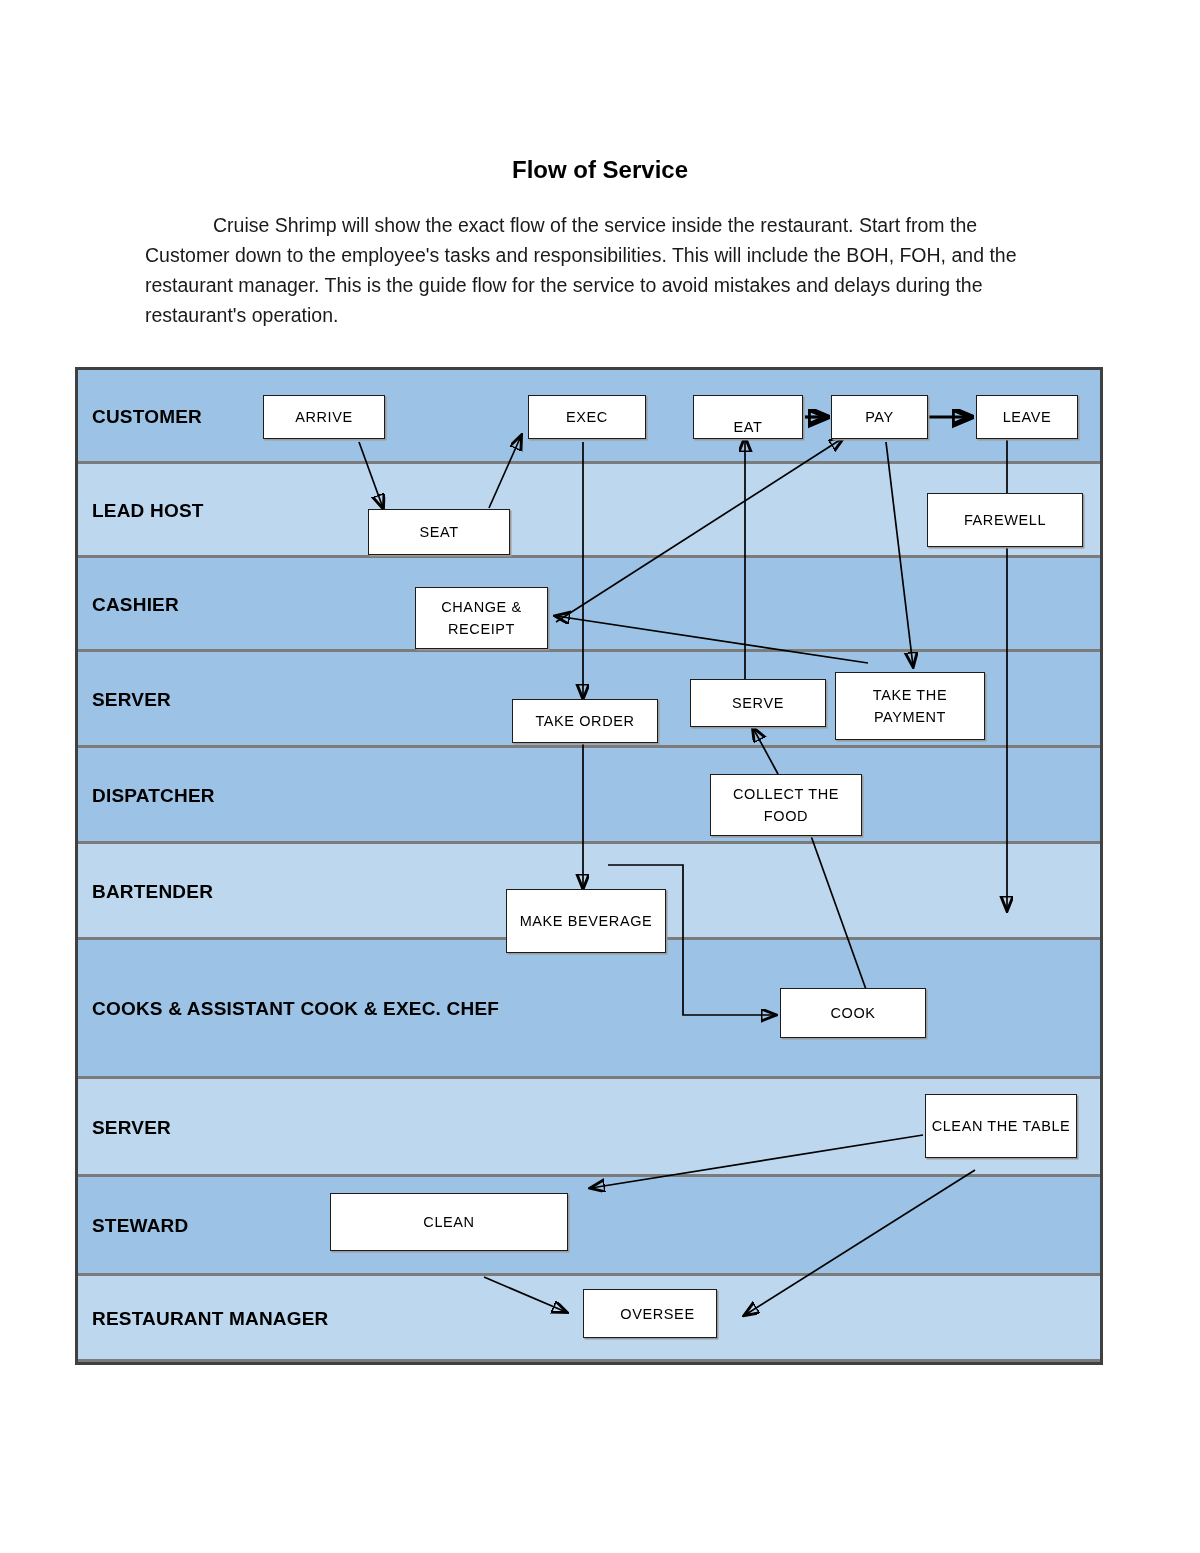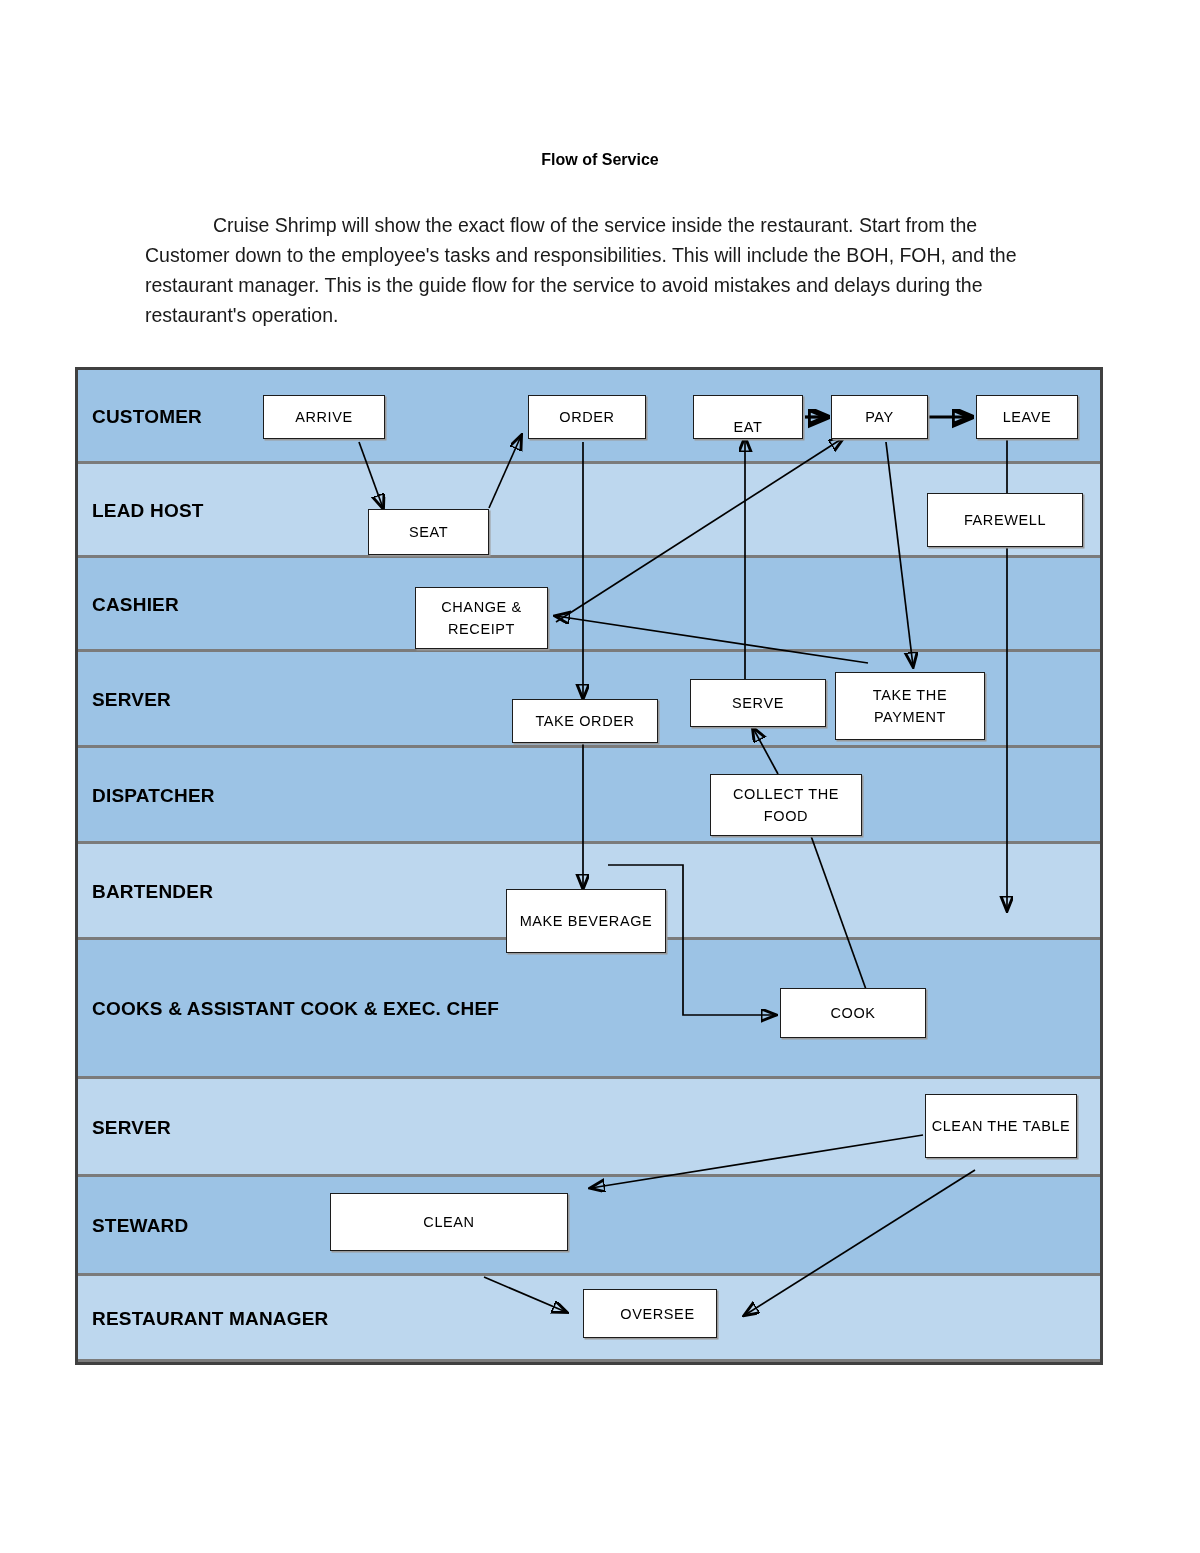--- a/index.html
+++ b/index.html
@@ -23,21 +23,21 @@
     height: 1553px;
   }
 
   
   #doc-title {
     position: absolute;
     left: 0;
     top: 140px;
     width: 1200px;
     text-align: center;
-    font-size: 16px;
+    font-size: 24px;
     font-weight: bold;
     letter-spacing: 0px;
     font-family: "Liberation Sans", sans-serif;
   }
 
   #doc-intro {
     position: absolute;
     left: 145px;
     top: 190px;
     width: 900px;
@@ -211,36 +211,36 @@
       <line x1="406" y1="907" x2="488" y2="942" marker-end="url(#ah)"></line>
 
       <line x1="897" y1="800" x2="667" y2="945" marker-end="url(#ah)"></line>
     </svg>
 
     <div class="node" style="left:185px; top:25px; width:122px; height:44px;">
       <span>ARRIVE</span>
     </div>
 
     <div class="node" style="left:450px; top:25px; width:118px; height:44px;">
-      <span>ORDER</span>
+      <span>EXEC</span>
     </div>
 
     <div class="node" style="left:615px; top:25px; width:110px; height:44px;align-items:flex-end;">
       <span>EAT</span>
     </div>
 
     <div class="node" style="left:753px; top:25px; width:97px; height:44px;text-align:center;">
       <span>PAY</span>
     </div>
 
     <div class="node" style="left:898px; top:25px; width:102px; height:44px;">
       <span>LEAVE</span>
     </div>
 
-    <div class="node" style="left:290px; top:139px; width:121px; height:46px;">
+    <div class="node" style="left:290px; top:139px; width:142px; height:46px;">
       <span>SEAT</span>
     </div>
 
     <div class="node" style="left:849px; top:123px; width:156px; height:54px;">
       <span>FAREWELL</span>
     </div>
 
     <div class="node" style="left:337px; top:217px; width:133px; height:62px;">
       <span>CHANGE &amp; RECEIPT</span>
     </div>

